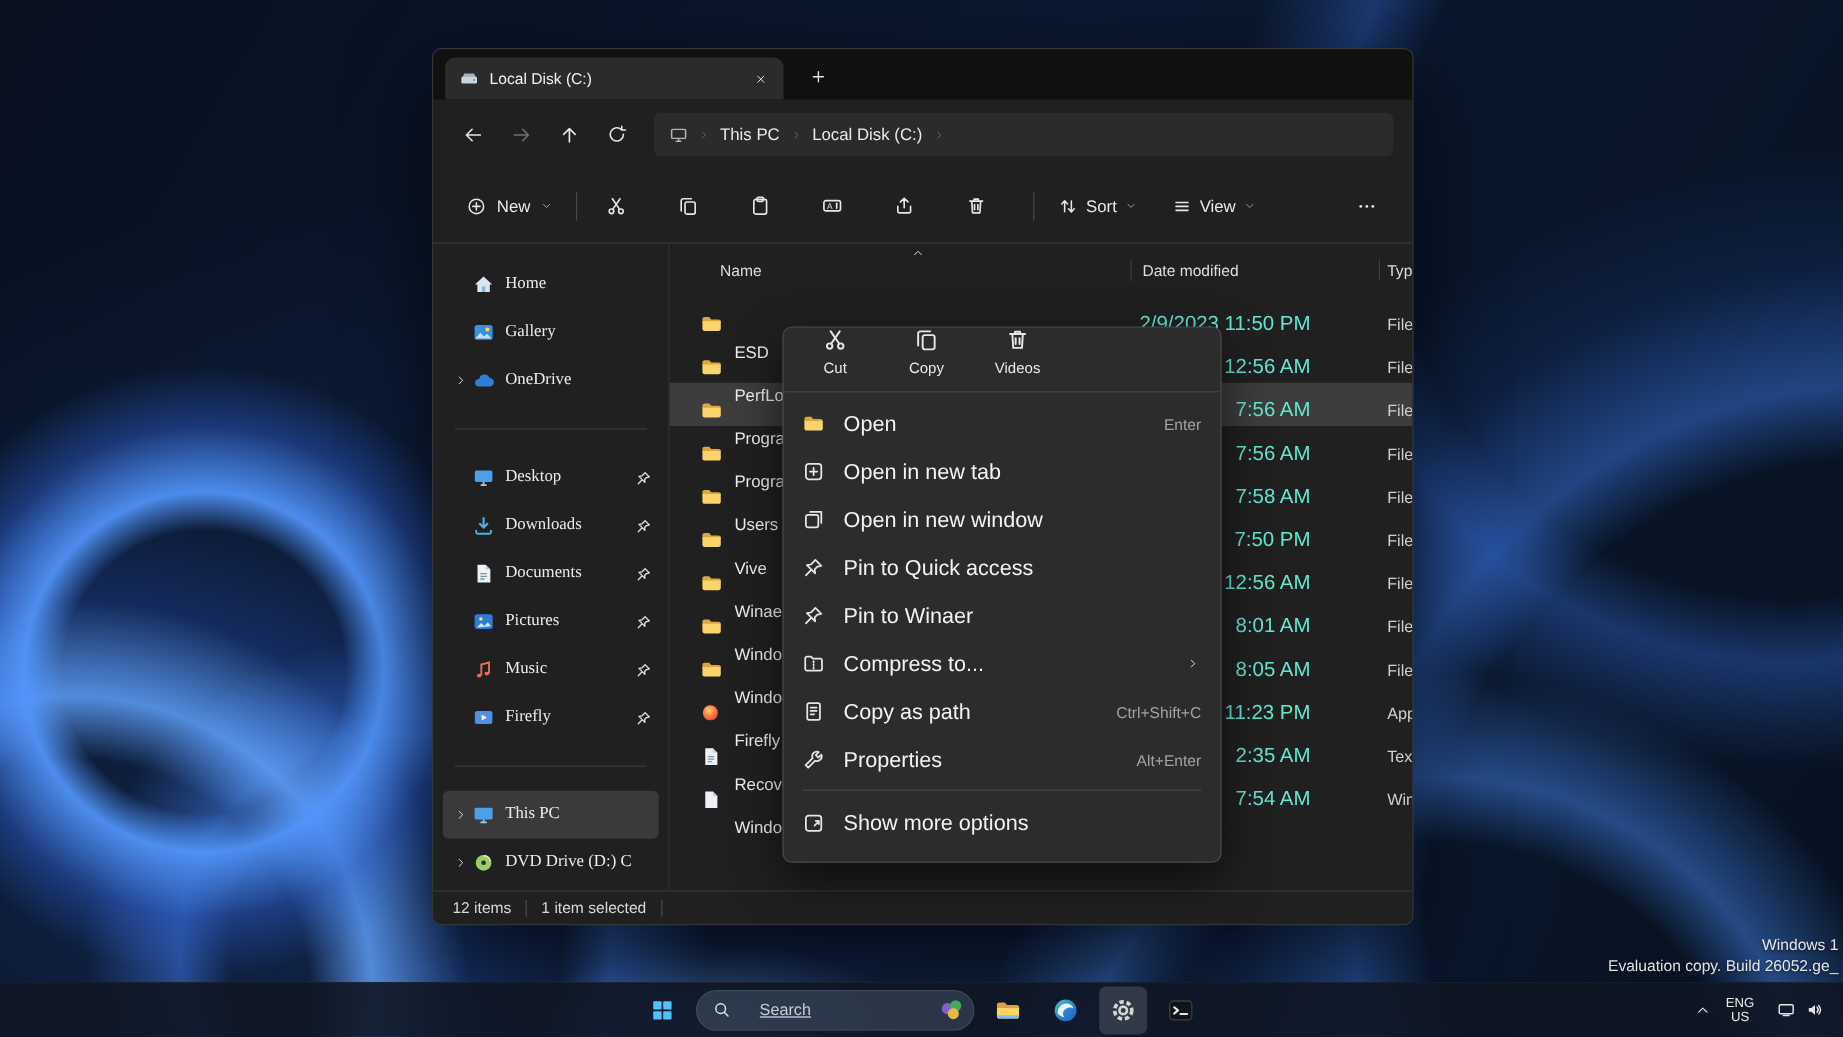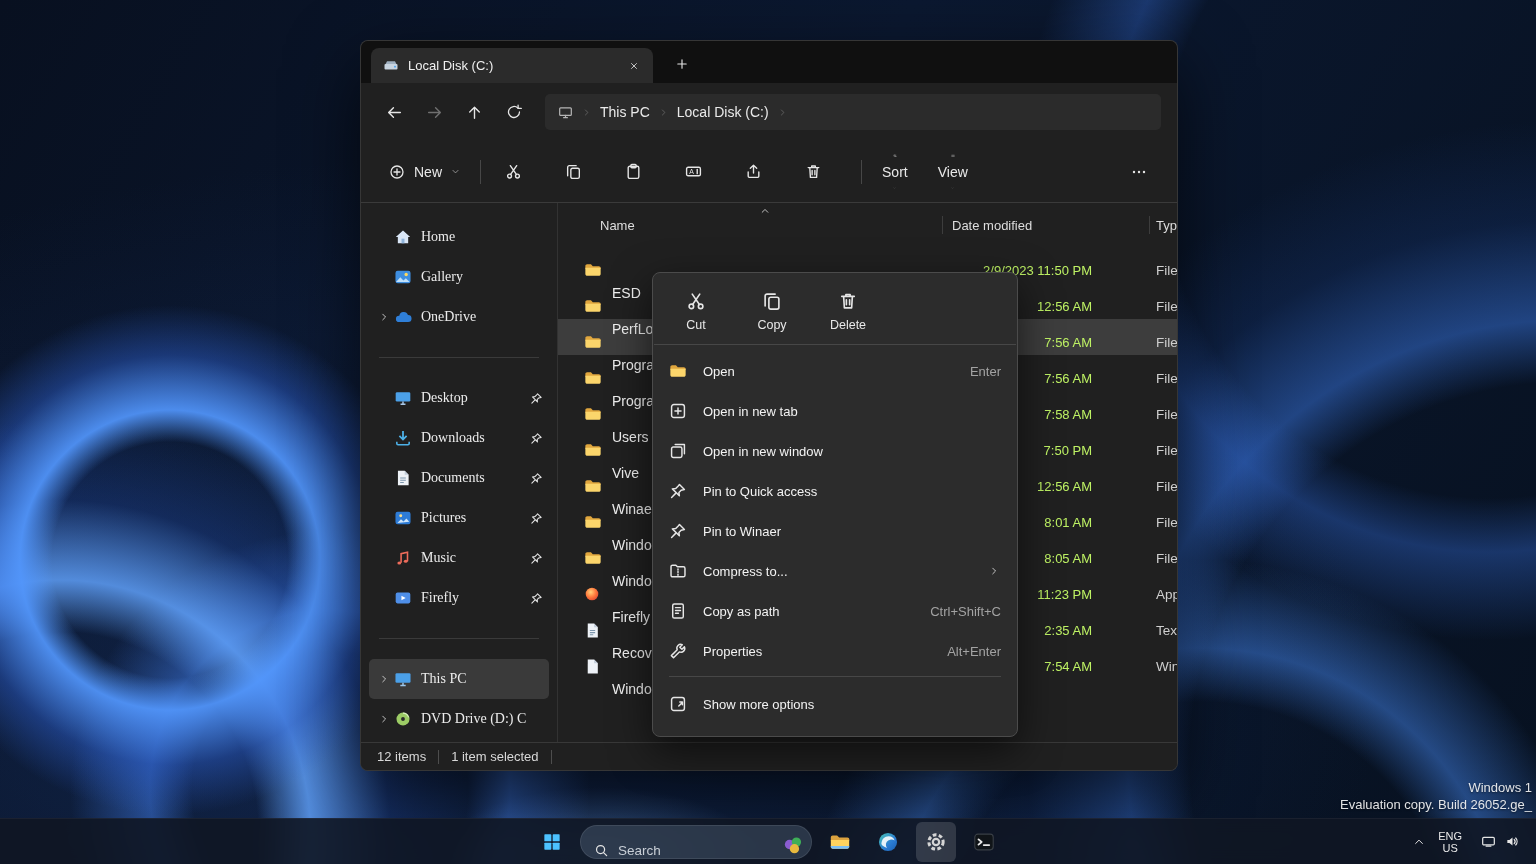--- a/index.html
+++ b/index.html
@@ -57,21 +57,21 @@
     flex:1; height:36px; margin-left:8px; background:#2b2b2b; border-radius:5px;
     display:flex; align-items:center; gap:9px; padding:0 13px; font-size:14px; color:#eaeaea;
   }
   .crumb{ white-space:nowrap; }
 
   .cmdbar{ height:62px; background:#202020; border-bottom:1px solid #3a3a3a; display:flex; align-items:center; padding:0 18px; flex:none; }
   .cmd-new{ display:flex; align-items:center; gap:9px; height:36px; padding:0 10px; border-radius:5px; font-size:14px; color:#e9e9e9; }
   .cmd-sep{ width:1px; height:24px; background:#474747; margin:0 10px; flex:none; }
   .cmd-ic{ width:44px; height:36px; display:flex; align-items:center; justify-content:center; border-radius:5px; margin-right:16px; flex:none; }
   .cmd-ic:last-of-type{ margin-right:0; }
-  .cmd-drop{ display:flex; align-items:center; gap:7px; height:36px; padding:0 10px; border-radius:5px; font-size:14px; color:#e9e9e9; margin-right:10px;flex-direction:column; }
+  .cmd-drop{ display:flex; align-items:center; gap:7px; height:36px; padding:0 10px; border-radius:5px; font-size:14px; color:#e9e9e9; margin-right:10px; }
   .cmd-more{ margin-left:auto; width:40px; height:36px; display:flex; align-items:center; justify-content:center; border-radius:5px; }
 
   .content{ flex:1; display:flex; min-height:0; }
   .sidebar{ width:196px; flex:none; padding:14px 8px 0 8px;font-family:Liberation Serif, serif; }
   .side-item{ height:40px; display:flex; align-items:center; border-radius:5px; padding:0 4px; }
   .side-item.selected{ background:#3a3a3a; }
   .chev-slot{ width:21px; display:flex; align-items:center; justify-content:center; color:#b8b8b8; flex:none; }
   .side-ic{ flex:none; }
   .side-label{ font-size:14px; color:#ececec; margin-left:9px; flex:1; white-space:nowrap; overflow:hidden; }
   .side-pin{ color:#9a9a9a; flex:none; margin-right:2px; }
@@ -86,44 +86,44 @@
   .h-date{ padding-left:50px; white-space:nowrap; }
   .h-type{ padding-left:64px; white-space:nowrap; overflow:hidden; }
   .sort-caret{ position:absolute; left:202px; top:3px; color:#bdbdbd; }
   .col-div{ position:absolute; width:1px; height:18px; top:13px; background:#3d3d3d; }
   .row{
     height:36px; display:grid; grid-template-columns:28px 290px 190px 1fr; align-items:center;
     padding-left:26px; font-size:14px;
   }
   .row.selected{ background:#3d3d3d; }
   .cell-name{ color:#f0f0f0; white-space:nowrap; overflow:hidden;margin-top:46px; }
-  .cell-date{ color:#bef264; font-size:13px; text-align:right; white-space:nowrap; }
+  .cell-date{ color:#5eead4; font-size:17px; text-align:right; white-space:nowrap; }
   .cell-type{ color:#cfcfcf; font-size:13.5px; padding-left:64px; white-space:nowrap; overflow:hidden; }
 
   .statusbar{
     height:28px; border-top:1px solid #383838; display:flex; align-items:center;
     padding-left:16px; gap:12px; font-size:13px; color:#d8d8d8; flex:none; background:#202020;
   }
   .st-div{ width:1px; height:14px; background:#4d4d4d; }
 
   
   .ctx{
     position:absolute; left:652px; top:272px; width:366px; z-index:60;
     background:#2c2c2c; border:1px solid #4b4b4b; border-radius:8px;
     box-shadow:0 14px 40px rgba(0,0,0,.6); padding-bottom:4px;
   }
-  .ctx-quick{ display:flex; gap:18px; padding:18px 8px 12px 14px;text-align:right; }
+  .ctx-quick{ display:flex; gap:18px; padding:0 8px 12px 14px;text-align:right; }
   .qa{ width:58px; display:flex; flex-direction:column; align-items:center; gap:7px; font-size:12.5px; color:#e9e9e9; border-radius:5px; }
   .ctx-sep{ height:1px; background:#474747; margin:0 1px; }
   .ctx-sep2{ height:1px; background:#474747; margin:5px 10px; }
   .ctx-items{ padding:6px; }
   .mi{ height:40px; display:flex; align-items:center; padding:0 10px; border-radius:4px; }
   .mi.tall{ height:44px; }
   .mi-ic{ margin-right:16px; flex:none; color:#e4e4e4; }
-  .mi-label{ flex:1; font-size:13px; color:#f3f3f3; white-space:nowrap; }
+  .mi-label{ flex:1; font-size:18px; color:#f3f3f3; white-space:nowrap; }
   .mi-short{ width:94px; font-size:13px; color:#a3a3a3; text-align:right; flex:none; white-space:nowrap; }
   .mi-sub{ flex:none; color:#bdbdbd; margin-right:2px; }
 
   
   .watermark{
     position:absolute; right:4px; top:779px; text-align:right;
     font-size:13px; line-height:17px; color:rgba(255,255,255,.88); z-index:5;
     text-shadow:0 1px 2px rgba(0,0,0,.5); white-space:nowrap;
   }
 
@@ -133,21 +133,21 @@
     background:rgba(15,22,35,.9); backdrop-filter:blur(8px);
     border-top:1px solid rgba(255,255,255,.05);
     display:flex; align-items:center;
   }
   .tb-center{ margin:0 auto; display:flex; align-items:center; gap:8px; }
   .tb-btn{ width:40px; height:40px; border-radius:6px; display:flex; align-items:center; justify-content:center; }
   .tb-btn.active{ background:rgba(255,255,255,.14); }
   .searchbox{
     width:232px; height:34px; border-radius:17px; background:rgba(104,124,150,.32);
     border:1px solid rgba(255,255,255,.09);
-    display:flex; align-items:flex-end; gap:9px; padding:0 5px 0 13px; color:#d6dae0;
+    display:flex; align-items:center; gap:24px; padding:0 5px 0 13px; color:#d6dae0;text-decoration:underline;
   }
   .searchbox input{
     flex:1; background:transparent; border:none; outline:none; color:#e2e2e2;
     font-size:13.5px; font-family:"Liberation Sans", sans-serif; min-width:0;
   }
   .searchbox input::placeholder{ color:#c9cfd7; opacity:1; }
   .tray{ position:absolute; right:10px; top:0; height:100%; display:flex; align-items:center; gap:13px; color:#e6e6e6; }
   .tray-lang{ font-size:11px; line-height:12px; text-align:center; color:#eaeaea; }
   .tray-group{ display:flex; align-items:center; gap:9px; padding:4px 6px; border-radius:5px; }
 </style>
@@ -749,21 +749,21 @@
     <div class="qa">
       <svg class="mo s20">
           <use href="#i-copy"></use>
         </svg>
       <span>Copy</span>
     </div>
     <div class="qa">
       <svg class="mo s20">
           <use href="#i-trash"></use>
         </svg>
-      <span>Delete</span>
+      <span>Videos</span>
     </div>
   </div>
   <div class="ctx-sep"></div>
   <div class="ctx-items">
     <div class="mi">
       <svg class="co s18 mi-ic">
           <use href="#i-folder"></use>
         </svg>
       <span class="mi-label">Open</span>
       <span class="mi-short">Enter</span>

